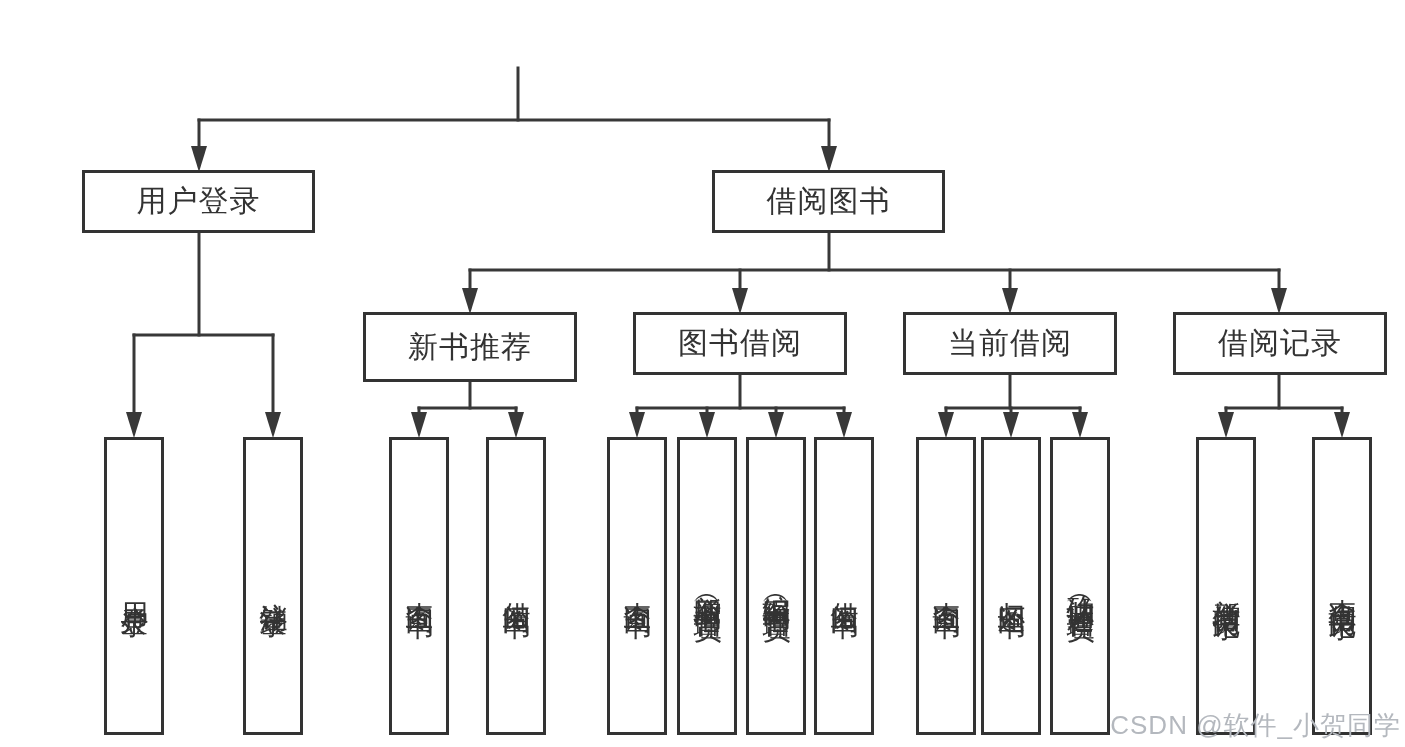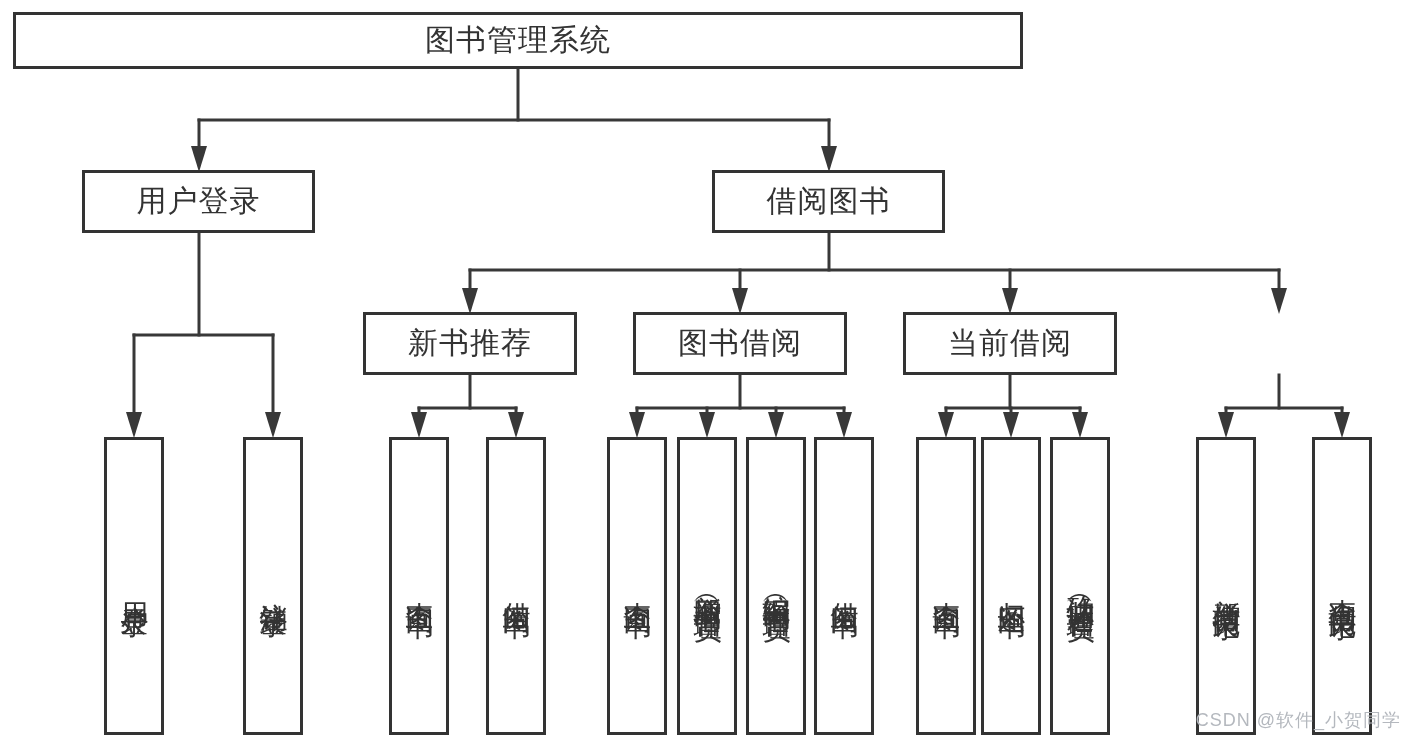--- a/index.html
+++ b/index.html
@@ -49,21 +49,21 @@
     font-size: 28px;
     letter-spacing: 3px;
     line-height: 1;
     color: #333333;
     white-space: nowrap;
   }
   .watermark {
     position: absolute;
     top: 708px;
     right: 4px;
-    font-size: 18px;
+    font-size: 26px;
     letter-spacing: 1px;
     color: #b4b8be;
     z-index: 5;
     white-space: nowrap;
   }
 </style>
 </head>
 <body>
 
 <div class="stage">
@@ -134,40 +134,40 @@
 
       <polygon points="938,412 954,412 946,438"></polygon>
       <polygon points="1003,412 1019,412 1011,438"></polygon>
       <polygon points="1072,412 1088,412 1080,438"></polygon>
 
       <polygon points="1218,412 1234,412 1226,438"></polygon>
       <polygon points="1334,412 1350,412 1342,438"></polygon>
     </g>
   </svg>
 
-  <div class="box" style="left:13px; top:12px; width:1010px; height:57px;">
-    <span class="hlabel">图书管理系统</span>
-  </div>
 
   <div class="box" style="left:82px; top:170px; width:233px; height:63px;">
     <span class="hlabel">用户登录</span>
   </div>
   <div class="box" style="left:712px; top:170px; width:233px; height:63px;">
     <span class="hlabel">借阅图书</span>
   </div>
 
-  <div class="box" style="left:363px; top:312px; width:214px; height:63px;">
+  <div class="box" style="left:363px; top:312px; width:214px; height:70px;">
     <span class="hlabel">新书推荐</span>
   </div>
   <div class="box" style="left:903px; top:312px; width:214px; height:63px;">
     <span class="hlabel">当前借阅</span>
   </div>
   <div class="box" style="left:633px; top:312px; width:214px; height:63px;">
     <span class="hlabel">图书借阅</span>
   </div>
+  <div class="box" style="left:1173px; top:312px; width:214px; height:63px;">
+    <span class="hlabel">借阅记录</span>
+  </div>
 
   <div class="box leaf" style="left:104px;">
     <span class="vlabel">用户登录</span>
   </div>
   <div class="box leaf" style="left:243px;">
     <span class="vlabel">注销登录</span>
   </div>
 
   <div class="box leaf" style="left:389px;">
     <span class="vlabel">查询图书</span>

